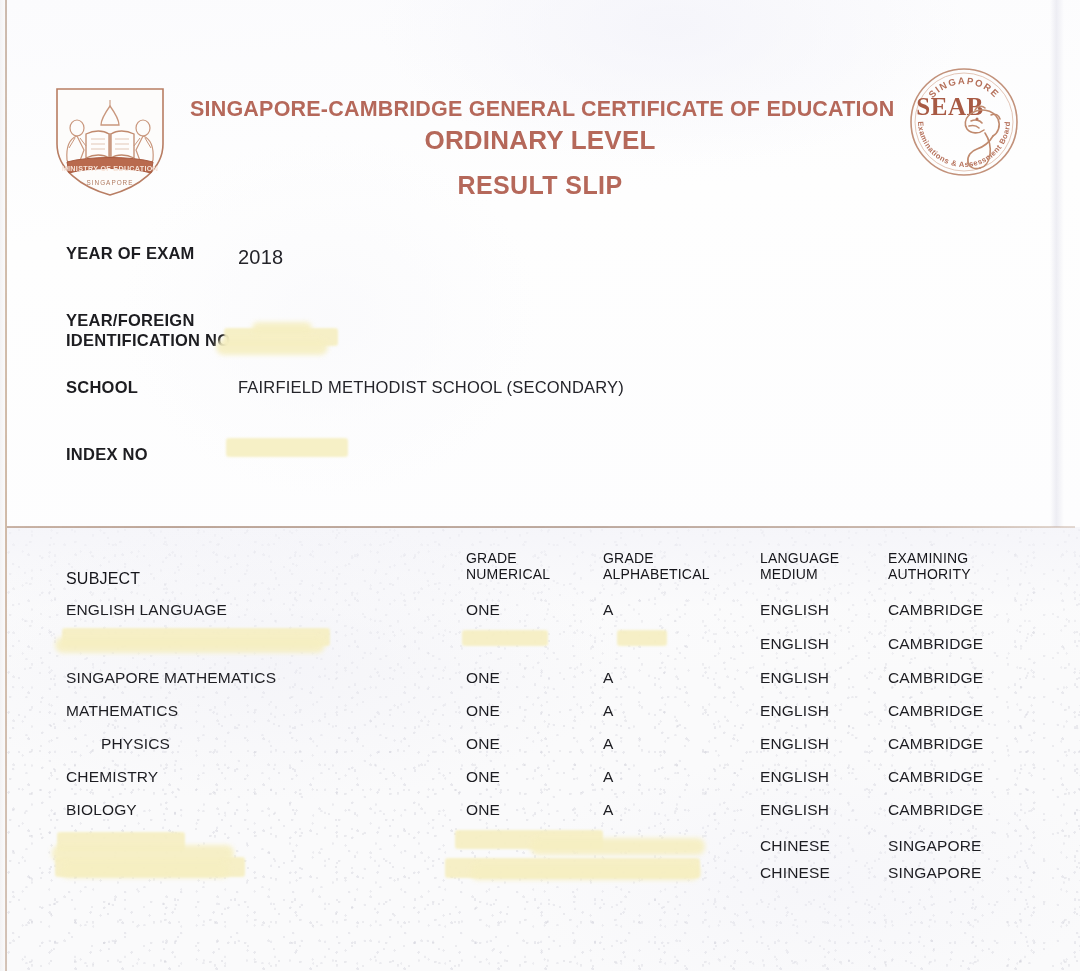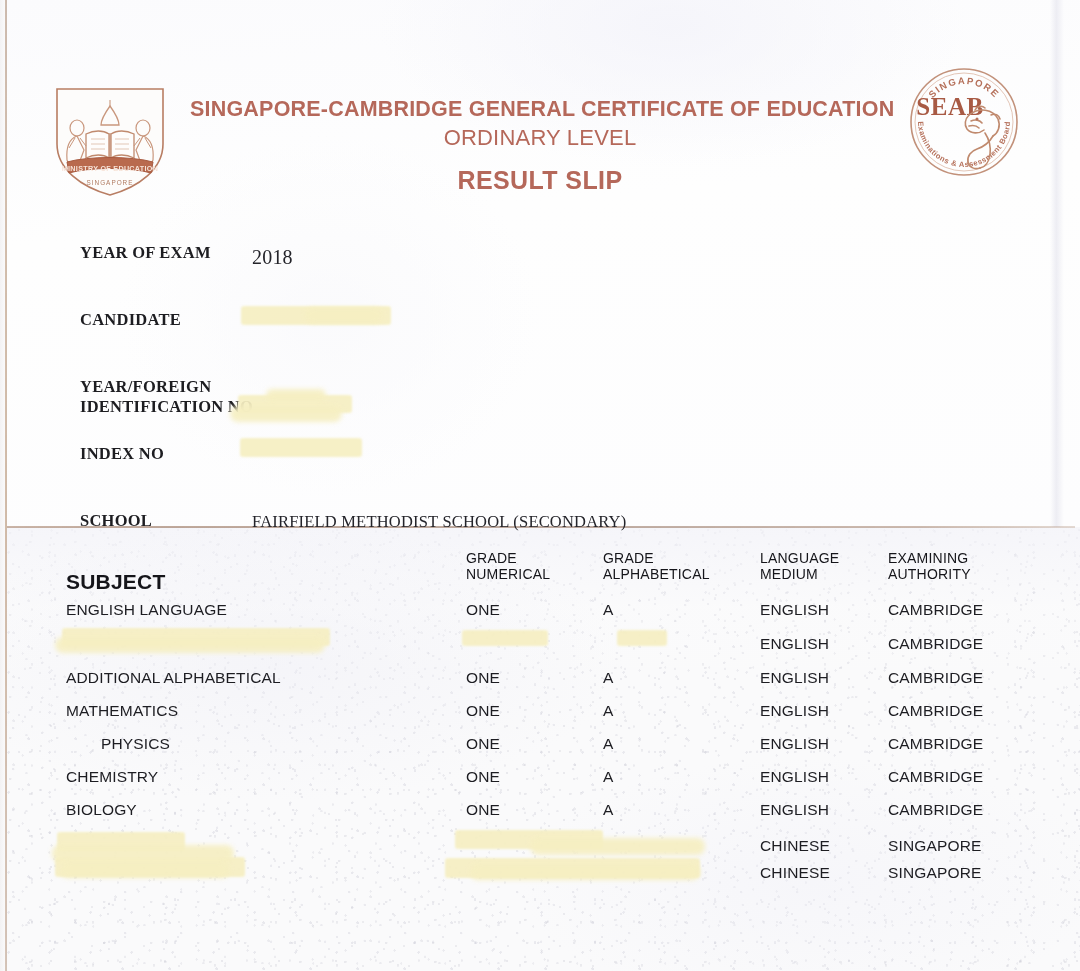--- a/index.html
+++ b/index.html
@@ -145,41 +145,40 @@
   }
   .title-line1 {
     font-size: 21.5px;
     font-weight: bold;
     letter-spacing: .2px;
     color: #b5685a;
     line-height: 1.28;
     white-space: nowrap;
   }
   .title-line2 {
-    font-size: 22px;
-    font-weight: normal;
+    font-size: 26px;
+    font-weight: bold;
     letter-spacing: .2px;
     color: #b5685a;
     line-height: 1.28;
   }
   .title-line3 {
     font-size: 25px;
     font-weight: bold;
     letter-spacing: .4px;
     color: #b5685a;
     margin-top: 14px;
   }
 
   
   .info {
     position: absolute;
-    left: 80px;
+    left: 66px;
     top: 243px;
     width: 950px;
-    font-family: Liberation Serif, serif;
   }
   .field-row {
     position: relative;
     height: 67px;
   }
   .field-label {
     position: absolute;
     left: 0;
     top: 0;
     font-size: 16.5px;
@@ -231,22 +230,22 @@
     position: absolute;
     font-size: 14px;
     font-weight: normal;
     color: #15151a;
     letter-spacing: .2px;
     line-height: 1.16;
     white-space: pre-line;
   }
   .th-subject {
     position: absolute;
-    font-size: 21px;
-    font-weight: bold;
+    font-size: 16px;
+    font-weight: normal;
     color: #15151a;
     letter-spacing: .2px;
   }
   .td {
     position: absolute;
     font-size: 15.5px;
     color: #1d1d22;
     letter-spacing: .15px;
     white-space: nowrap;
   }
@@ -332,42 +331,37 @@
     <div class="title-line3">RESULT SLIP</div>
   </div>
 
   <div class="info">
 
     <div class="field-row">
       <div class="field-label">YEAR OF EXAM</div>
       <div class="field-value small">2018</div>
     </div>
 
-    <div class="field-row">
-      <div class="field-label">CANDIDATE</div>
-      <div class="redact" style="left:161px; top:-4px; width:150px; height:19px;"></div>
-      <div class="redact soft" style="left:225px; top:-2px; width:78px; height:15px;"></div>
-    </div>
 
     <div class="field-row">
       <div class="field-label">YEAR/FOREIGN
 IDENTIFICATION NO</div>
       <div class="redact" style="left:158px; top:18px; width:114px; height:18px;"></div>
       <div class="redact soft" style="left:150px; top:29px; width:112px; height:16px;"></div>
       <div class="redact soft" style="left:186px; top:12px; width:60px; height:12px;"></div>
     </div>
 
     <div class="field-row">
+      <div class="field-label">SCHOOL</div>
+      <div class="field-value">FAIRFIELD METHODIST SCHOOL (SECONDARY)</div>
+    </div>
+
+    <div class="field-row">
       <div class="field-label">INDEX NO</div>
       <div class="redact" style="left:160px; top:-6px; width:122px; height:19px;"></div>
-    </div>
-
-    <div class="field-row">
-      <div class="field-label">SCHOOL</div>
-      <div class="field-value">FAIRFIELD METHODIST SCHOOL (SECONDARY)</div>
     </div>
   </div>
 
   <div class="results">
 
     <div class="th-subject col-subject" style="top:570px;">SUBJECT</div>
     <div class="th col-gnum" style="top:550px;">GRADE
 NUMERICAL</div>
     <div class="th col-galpha" style="top:550px;">GRADE
 ALPHABETICAL</div>
@@ -382,21 +376,21 @@
     <div class="td col-lang" style="top:601px;">ENGLISH</div>
     <div class="td col-auth" style="top:601px;">CAMBRIDGE</div>
 
     <div class="redact" style="left:62px; top:628px; width:268px; height:18px;"></div>
     <div class="redact soft" style="left:55px; top:637px; width:270px; height:16px;"></div>
     <div class="redact" style="left:462px; top:630px; width:86px; height:16px;"></div>
     <div class="redact" style="left:617px; top:630px; width:50px; height:16px;"></div>
     <div class="td col-lang" style="top:635px;">ENGLISH</div>
     <div class="td col-auth" style="top:635px;">CAMBRIDGE</div>
 
-    <div class="td col-subject" style="top:669px;">ADDITIONAL ALPHABETICAL</div>
+    <div class="td col-subject" style="top:669px;">SINGAPORE MATHEMATICS</div>
     <div class="td col-gnum" style="top:669px;">ONE</div>
     <div class="td col-galpha" style="top:669px;">A</div>
     <div class="td col-lang" style="top:669px;">ENGLISH</div>
     <div class="td col-auth" style="top:669px;">CAMBRIDGE</div>
 
     <div class="td col-subject" style="top:702px;">MATHEMATICS</div>
     <div class="td col-gnum" style="top:702px;">ONE</div>
     <div class="td col-galpha" style="top:702px;">A</div>
     <div class="td col-lang" style="top:702px;">ENGLISH</div>
     <div class="td col-auth" style="top:702px;">CAMBRIDGE</div>

